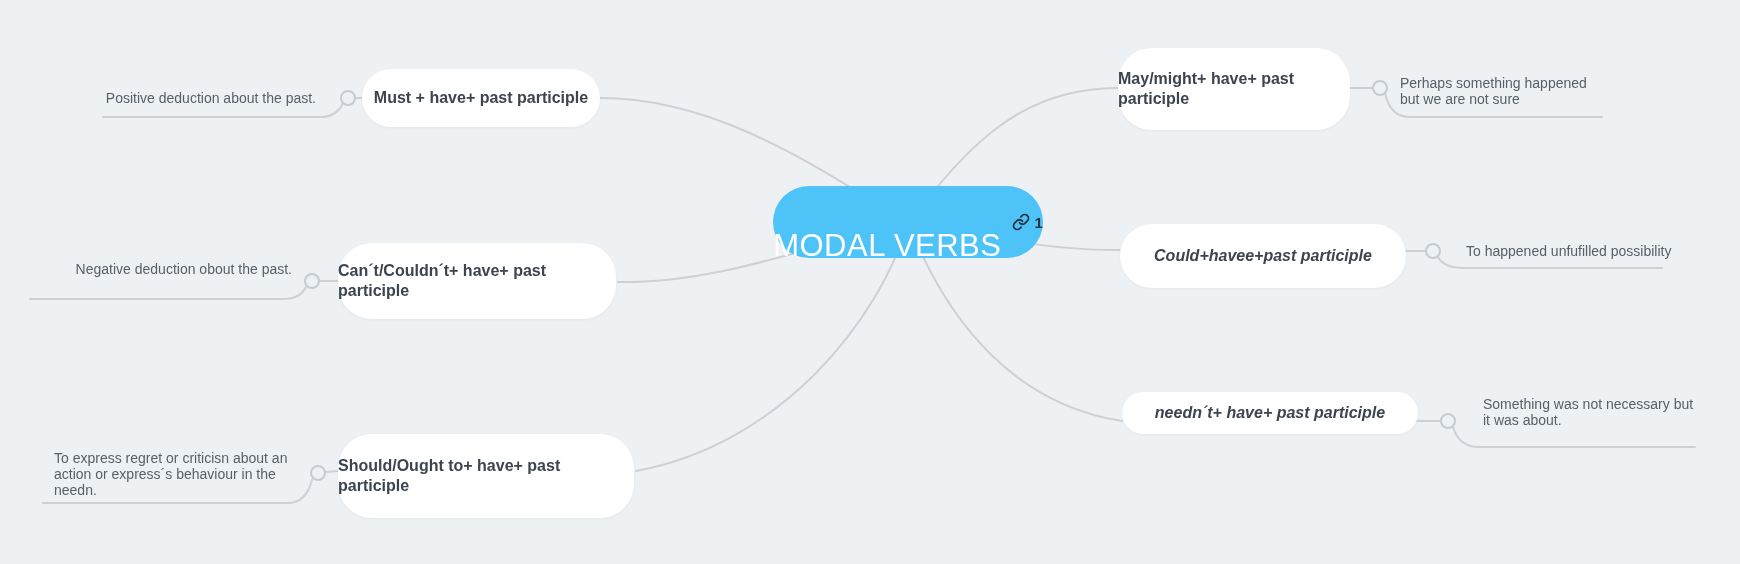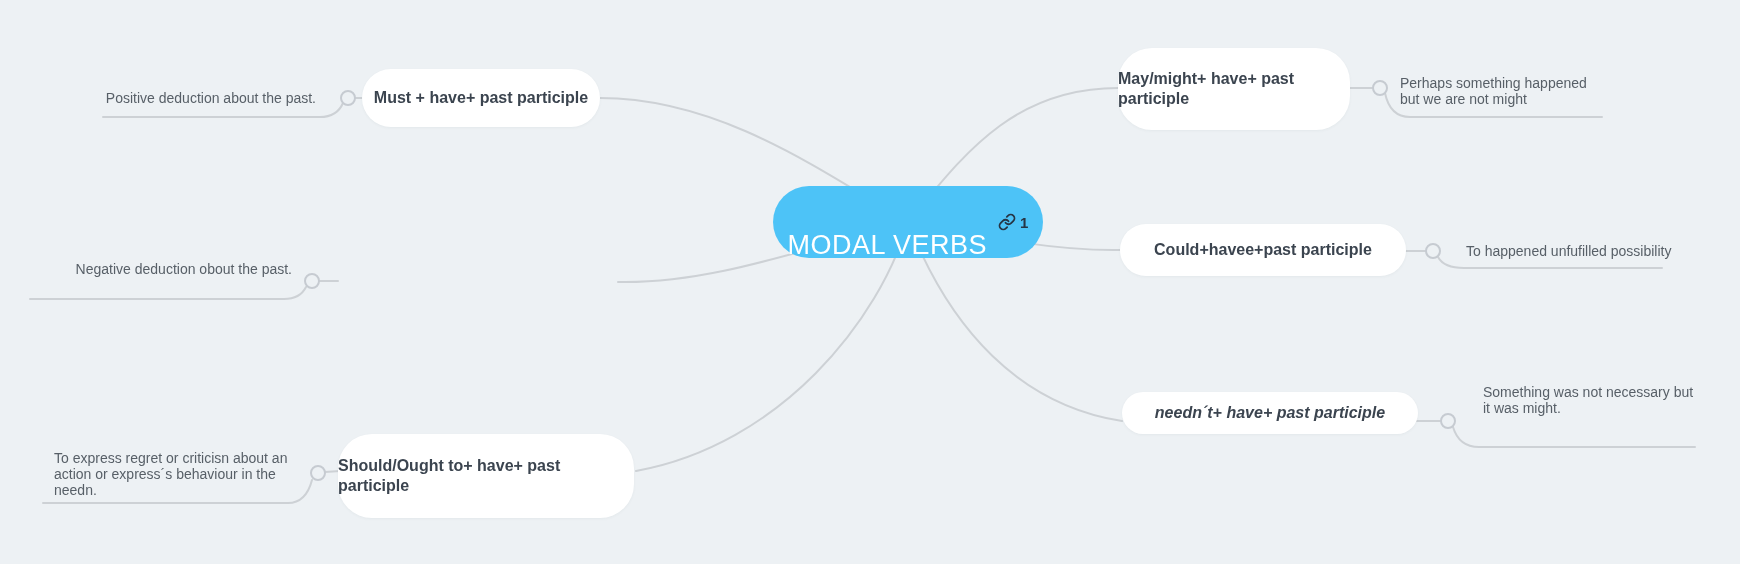--- a/index.html
+++ b/index.html
@@ -20,44 +20,44 @@
   }
   .pill .lines{text-align:left;line-height:20px;}
   .pill.single .lines{text-align:left;line-height:normal;}
   .center-node{
     position:absolute;z-index:3;
     left:773px;top:186px;width:270px;height:72px;
     background:#4dc3f7;border-radius:36px;
     display:flex;align-items:center;justify-content:center;gap:11px;
     color:#ffffff;
   }
-  .center-node .title{font-size:27px;letter-spacing:0.5px;margin-top:47px;}
+  .center-node .title{font-size:31px;letter-spacing:0.5px;margin-top:47px;}
   .link-badge{display:flex;align-items:center;gap:4px;cursor:pointer;}
   .link-badge .count{color:#263545;font-size:15px;font-weight:600;}
   .note{
     position:absolute;z-index:2;
     color:#575f67;font-size:14px;line-height:16px;
     white-space:nowrap;
   }
   .note.right-aligned{text-align:right;}
   .note span{display:block;}
   
   .n-must{left:362px;top:69px;width:238px;height:58px;}
   .n-cant{left:338px;top:243px;width:278px;height:76px;}
   .n-should{left:338px;top:434px;width:296px;height:84px;}
   .n-may{left:1118px;top:48px;width:232px;height:82px;}
-  .n-could{left:1120px;top:224px;width:286px;height:52px;}
+  .n-could{left:1120px;top:224px;width:286px;height:64px;font-style:italic;}
   .n-neednt{left:1122px;top:392px;width:296px;height:42px;font-style:italic;}
   
   .note-must{right:1424px;top:90px;}
   .note-cant{right:1448px;top:261px;}
   .note-should{left:54px;top:450px;}
   .note-may{left:1400px;top:75px;}
   .note-could{left:1466px;top:243px;}
-  .note-neednt{left:1483px;top:384px;}
+  .note-neednt{left:1483px;top:396px;}
 </style>
 </head>
 <body>
 
 <div class="canvas">
 
   <svg class="connectors" width="1740" height="564" viewBox="0 0 1740 564">
     <g fill="none" stroke="#cdd1d5" stroke-width="2" stroke-linecap="round">
 
       <path d="M 908 222 C 820 170 720 98 600 98"></path>
@@ -100,20 +100,26 @@
       <span class="count">1</span>
     </span>
   </div>
 
   <div class="pill single n-must">
     <div class="lines">
       <span>Must + have+ past participle</span>
     </div>
   </div>
 
+  <div class="pill n-cant">
+    <div class="lines">
+      <span>Can´t/Couldn´t+ have+ past</span>
+      <span>participle</span>
+    </div>
+  </div>
 
   <div class="pill n-should">
     <div class="lines">
       <span>Should/Ought to+ have+ past</span>
       <span>participle</span>
     </div>
   </div>
 
   <div class="pill n-may">
     <div class="lines">
@@ -143,25 +149,25 @@
   </div>
 
   <div class="note note-should">
     <span>To express regret or criticisn about an</span>
     <span>action or express´s behaviour in the</span>
     <span>needn.</span>
   </div>
 
   <div class="note note-may">
     <span>Perhaps something happened</span>
-    <span>but we are not might</span>
+    <span>but we are not sure</span>
   </div>
 
   <div class="note note-could">
     <span>To happened unfufilled possibility</span>
   </div>
 
   <div class="note note-neednt">
     <span>Something was not necessary but</span>
-    <span>it was might.</span>
+    <span>it was about.</span>
   </div>
 
 </div>
 
 </body></html>

